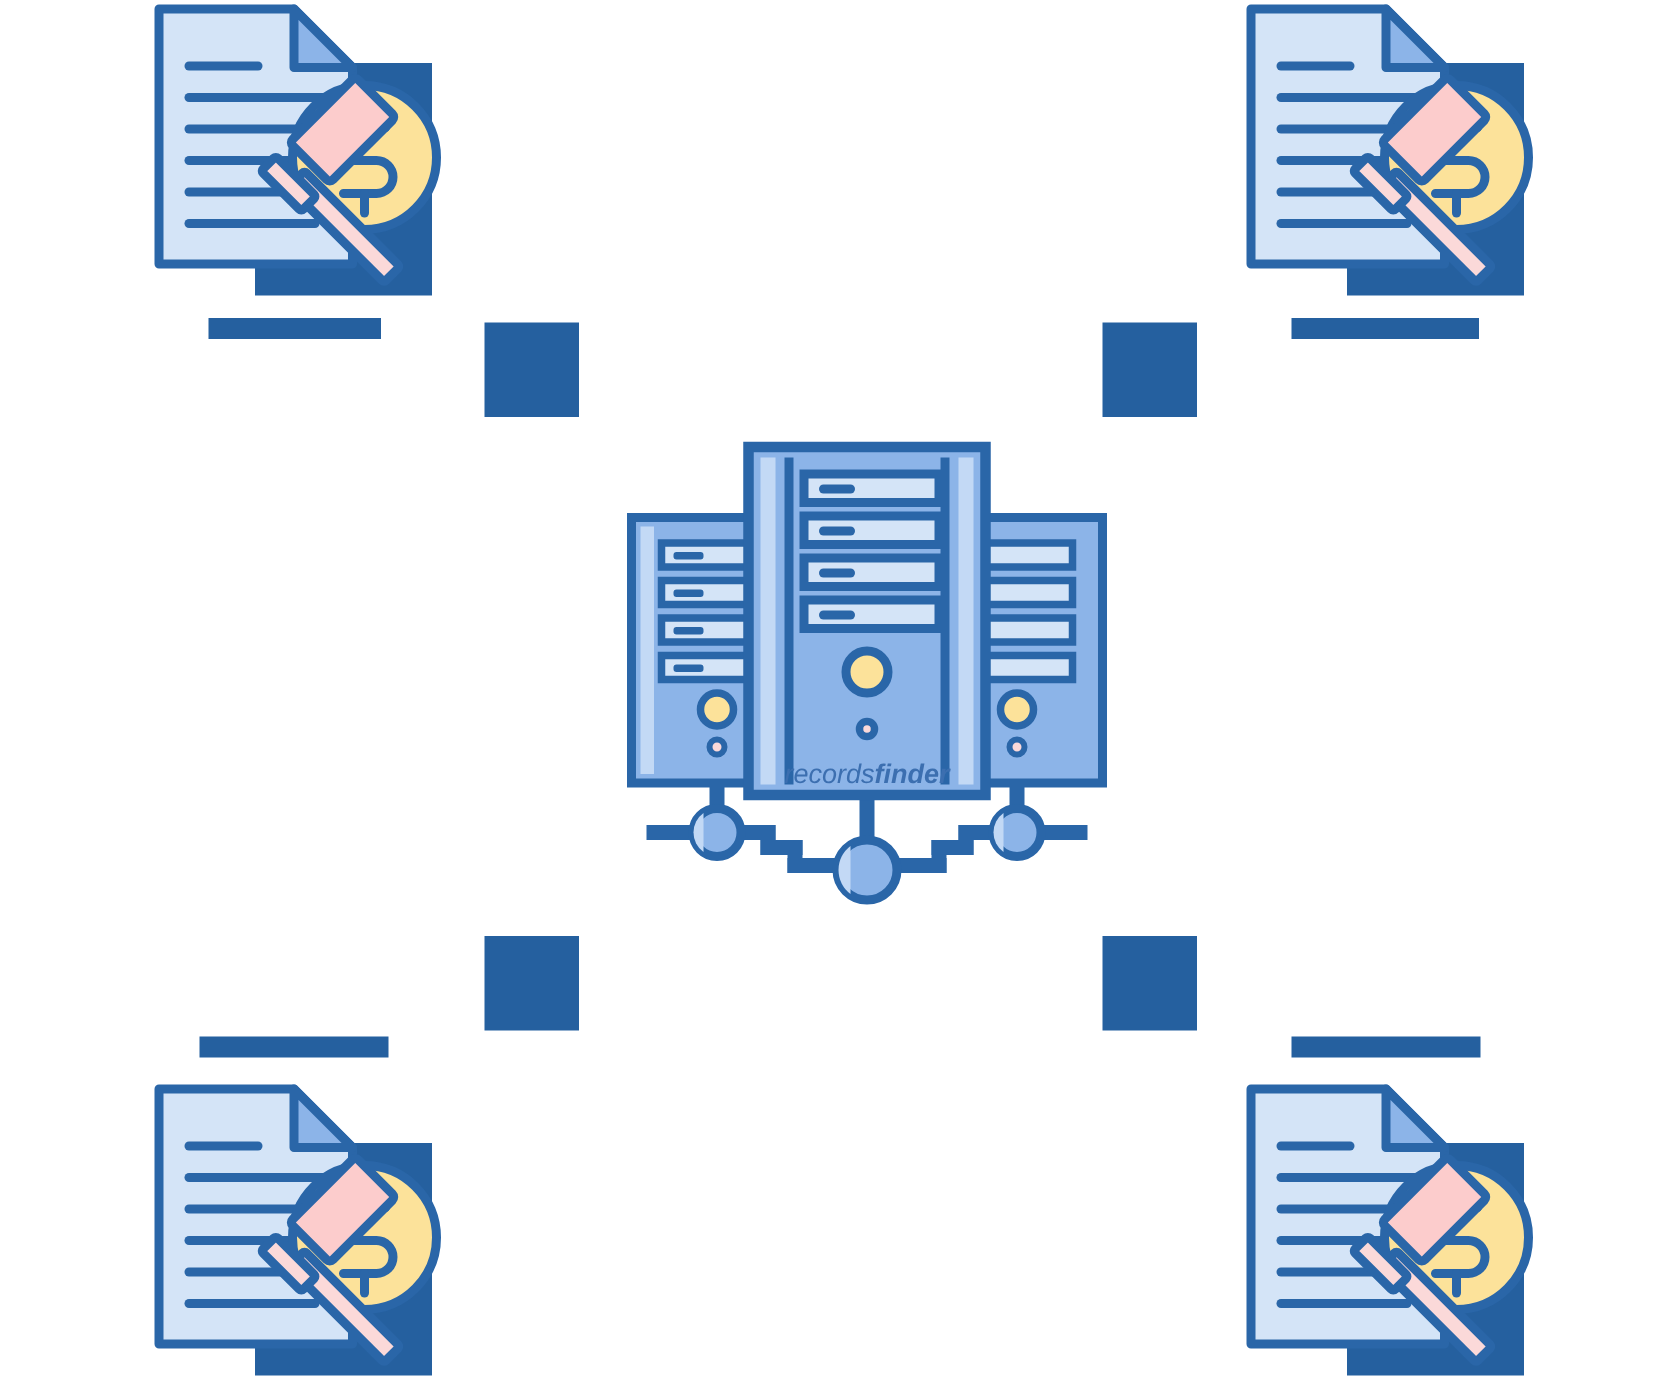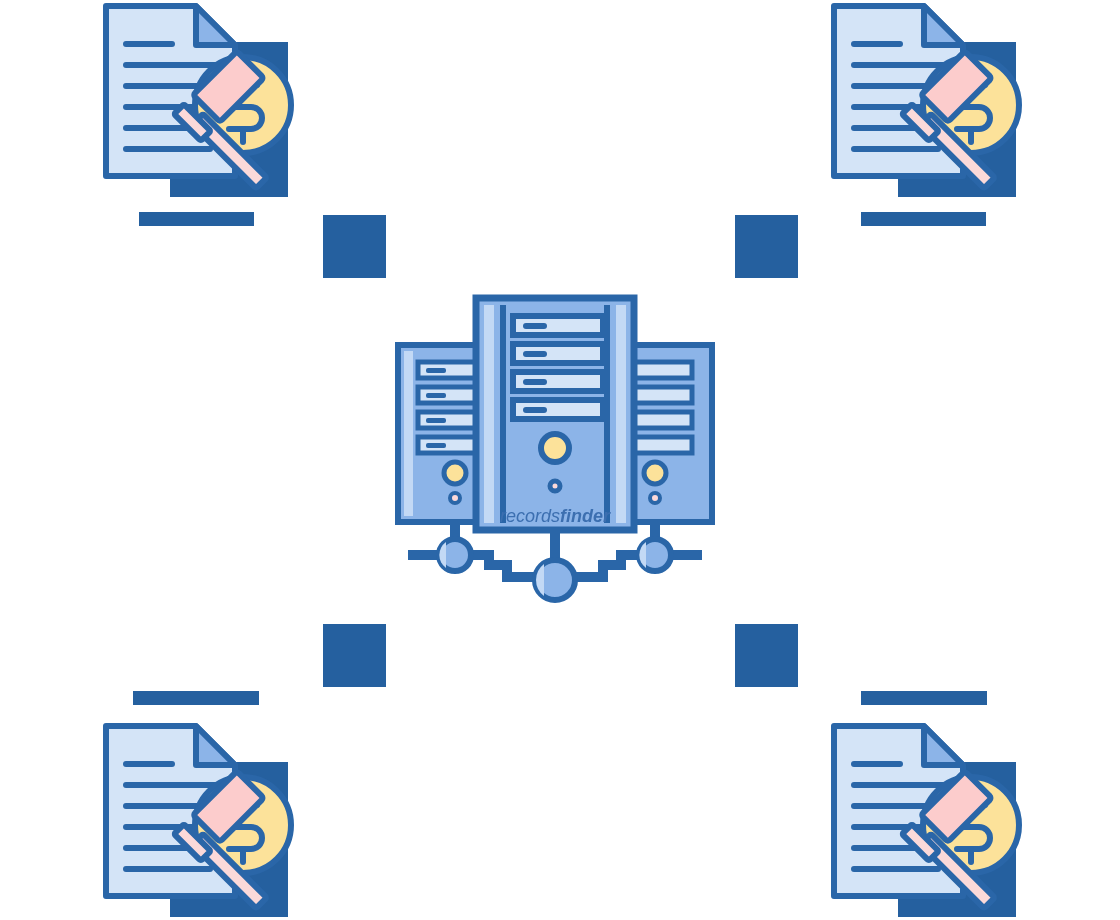--- a/index.html
+++ b/index.html
@@ -112,21 +112,21 @@
         <circle cx="143" cy="103" r="48" fill="#FCE29A" stroke="#2A66A8" stroke-width="6"></circle>
         <path d="M129 127 h22 a11 11 0 0 0 0-22 h-16 a11 11 0 0 1 0-22 h22" fill="none" stroke="#2A66A8" stroke-width="6" stroke-linecap="round" stroke-linejoin="round"></path>
         <line x1="143" y1="70" x2="143" y2="84" stroke="#2A66A8" stroke-width="6" stroke-linecap="round"></line>
         <line x1="143" y1="127" x2="143" y2="140" stroke="#2A66A8" stroke-width="6" stroke-linecap="round"></line>
         <rect x="103" y="112" width="90" height="15" rx="2" fill="#FBD9D9" stroke="#2A66A8" stroke-width="6" transform="rotate(45 103 112)"></rect>
         <rect x="93" y="93" width="62" height="38" rx="3" fill="#FCCCCC" stroke="#2A66A8" stroke-width="6" transform="rotate(-45 93 93)"></rect>
         <rect x="74" y="112" width="14" height="38" rx="2" fill="#FBD9D9" stroke="#2A66A8" stroke-width="6" transform="rotate(-45 74 112)"></rect>
       </svg>
   </div>
 
-  <div class="node" style="left:390px;top:290px;width:330px;height:315px;">
+  <div class="node" style="left:413px;top:290px;width:330px;height:315px;">
     <svg class="svg-block" id="server-svg" width="330" height="315" viewBox="0 0 330 315" xmlns="http://www.w3.org/2000/svg">
 
       <g stroke="none" fill="#2A66A8">
 
         <rect x="60" y="230" width="10" height="36"></rect>
 
         <rect x="260" y="230" width="10" height="36"></rect>
 
         <rect x="160" y="230" width="10" height="52"></rect>
 

